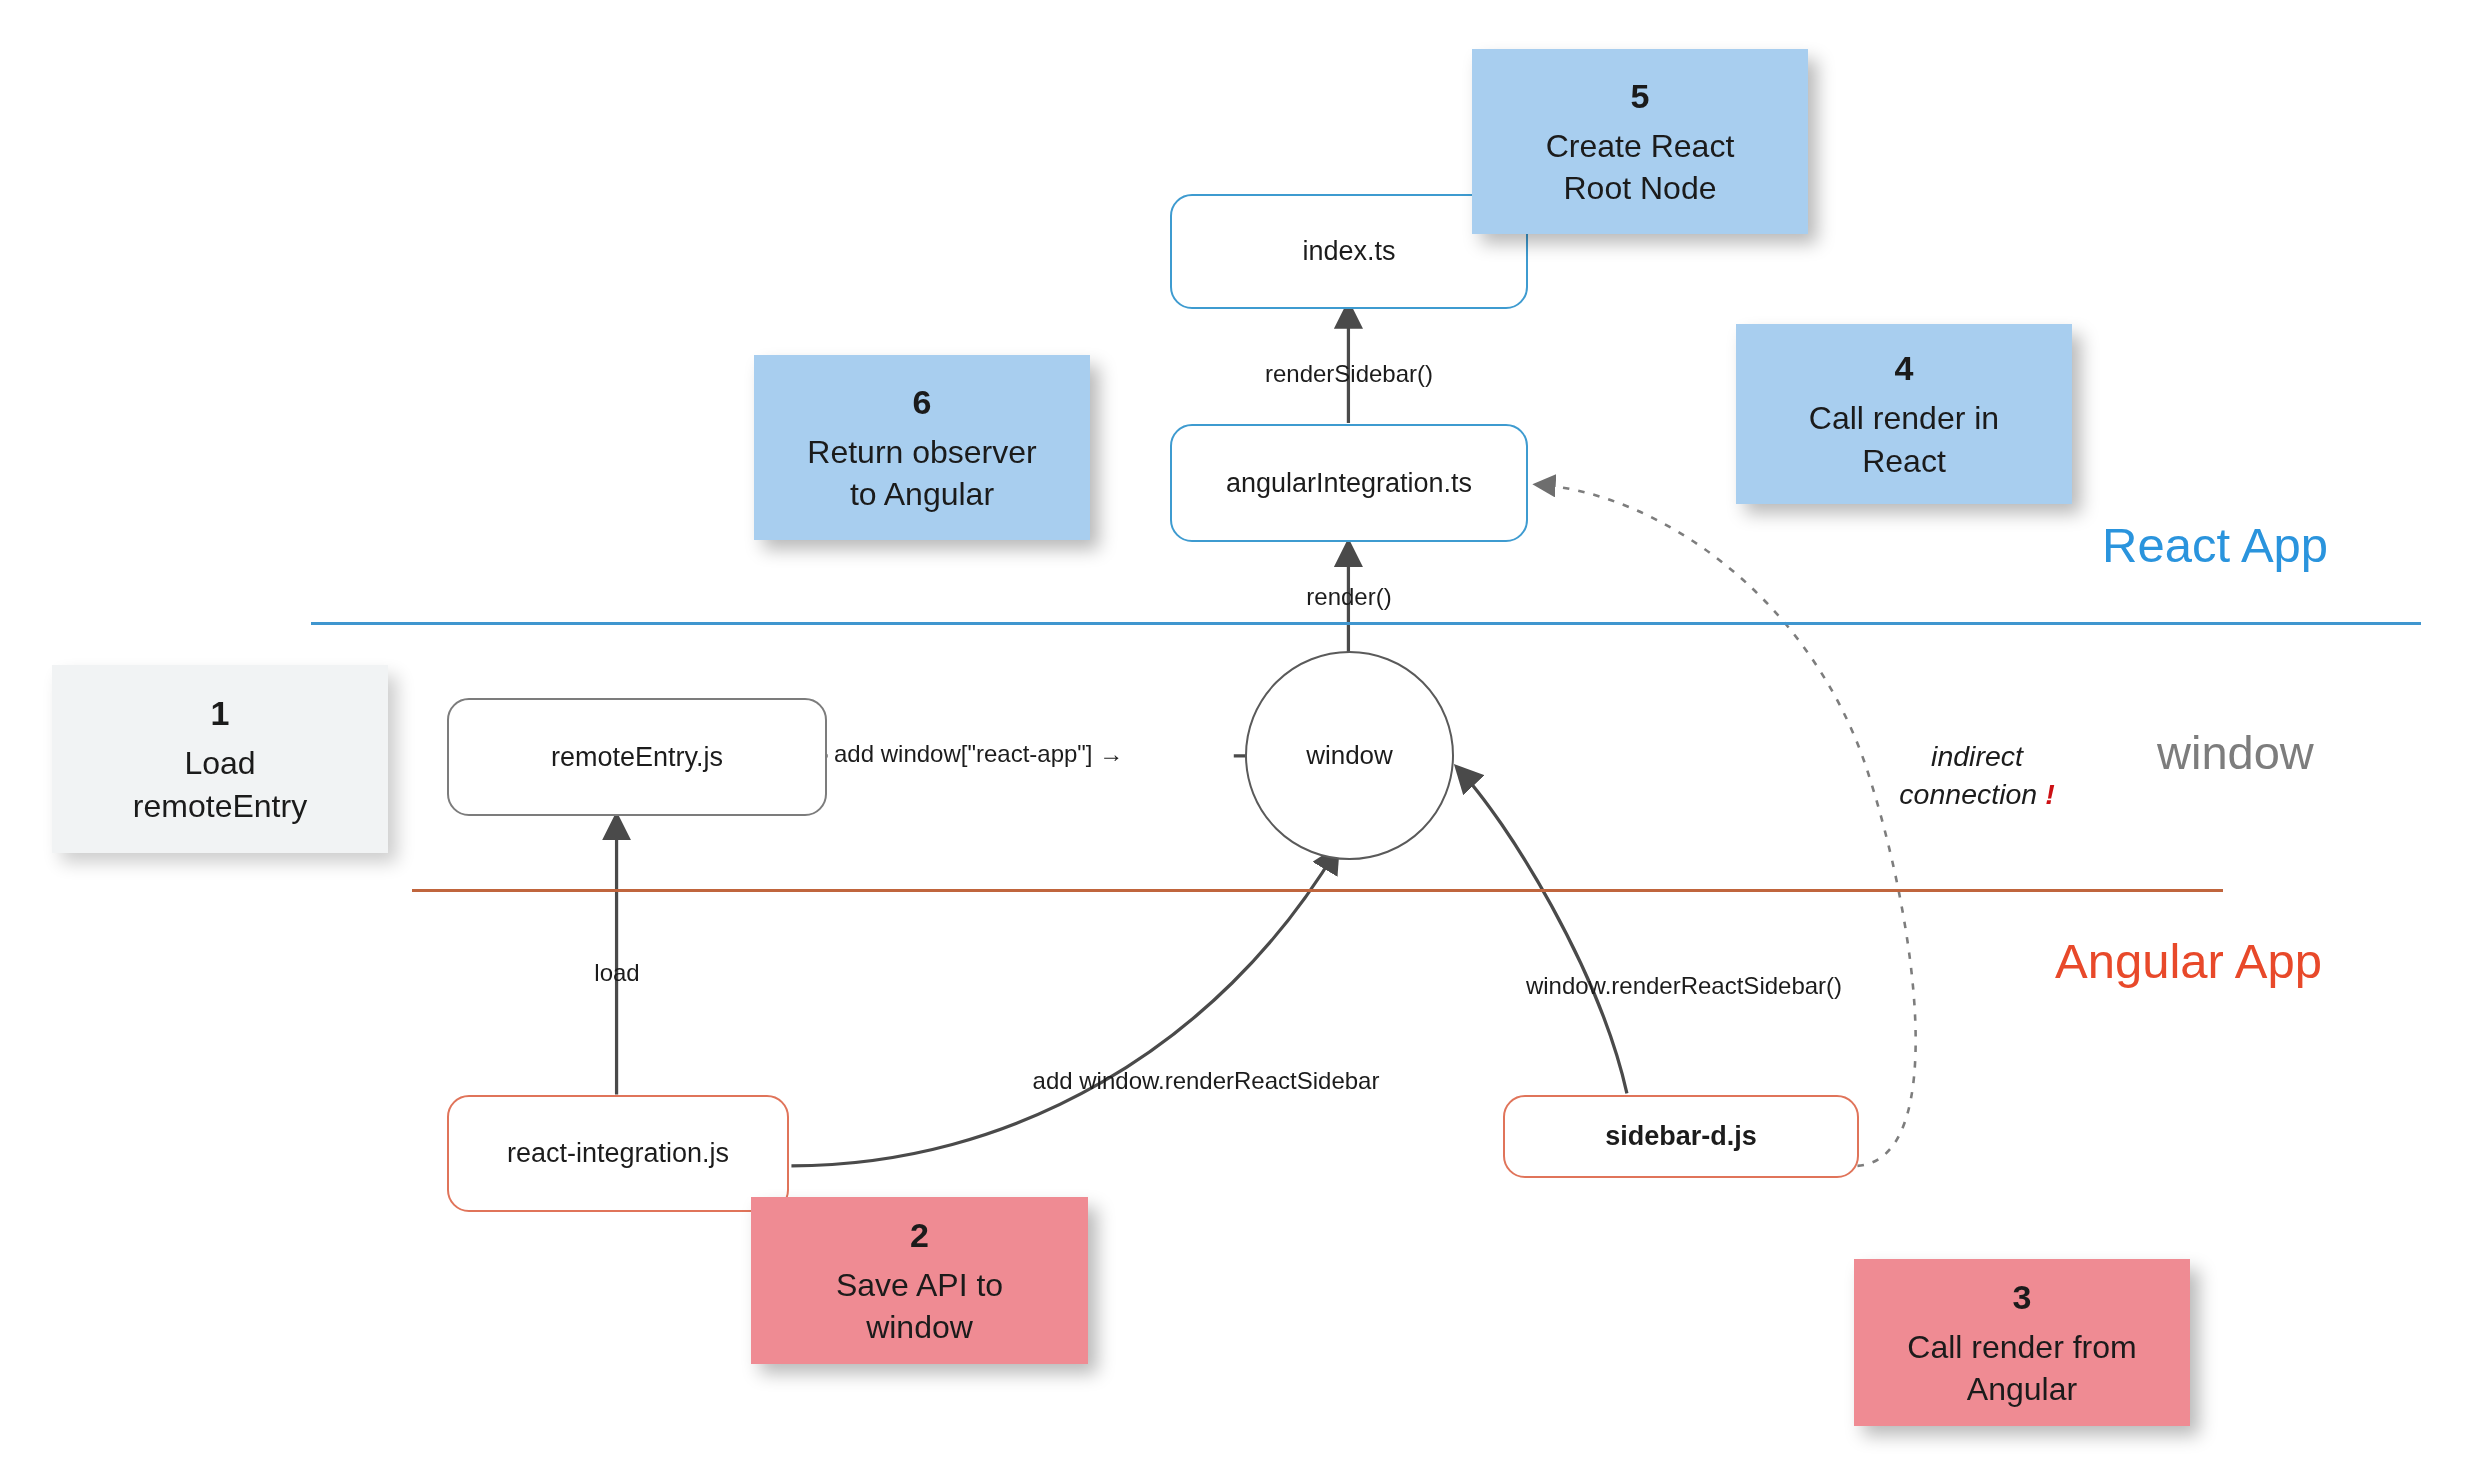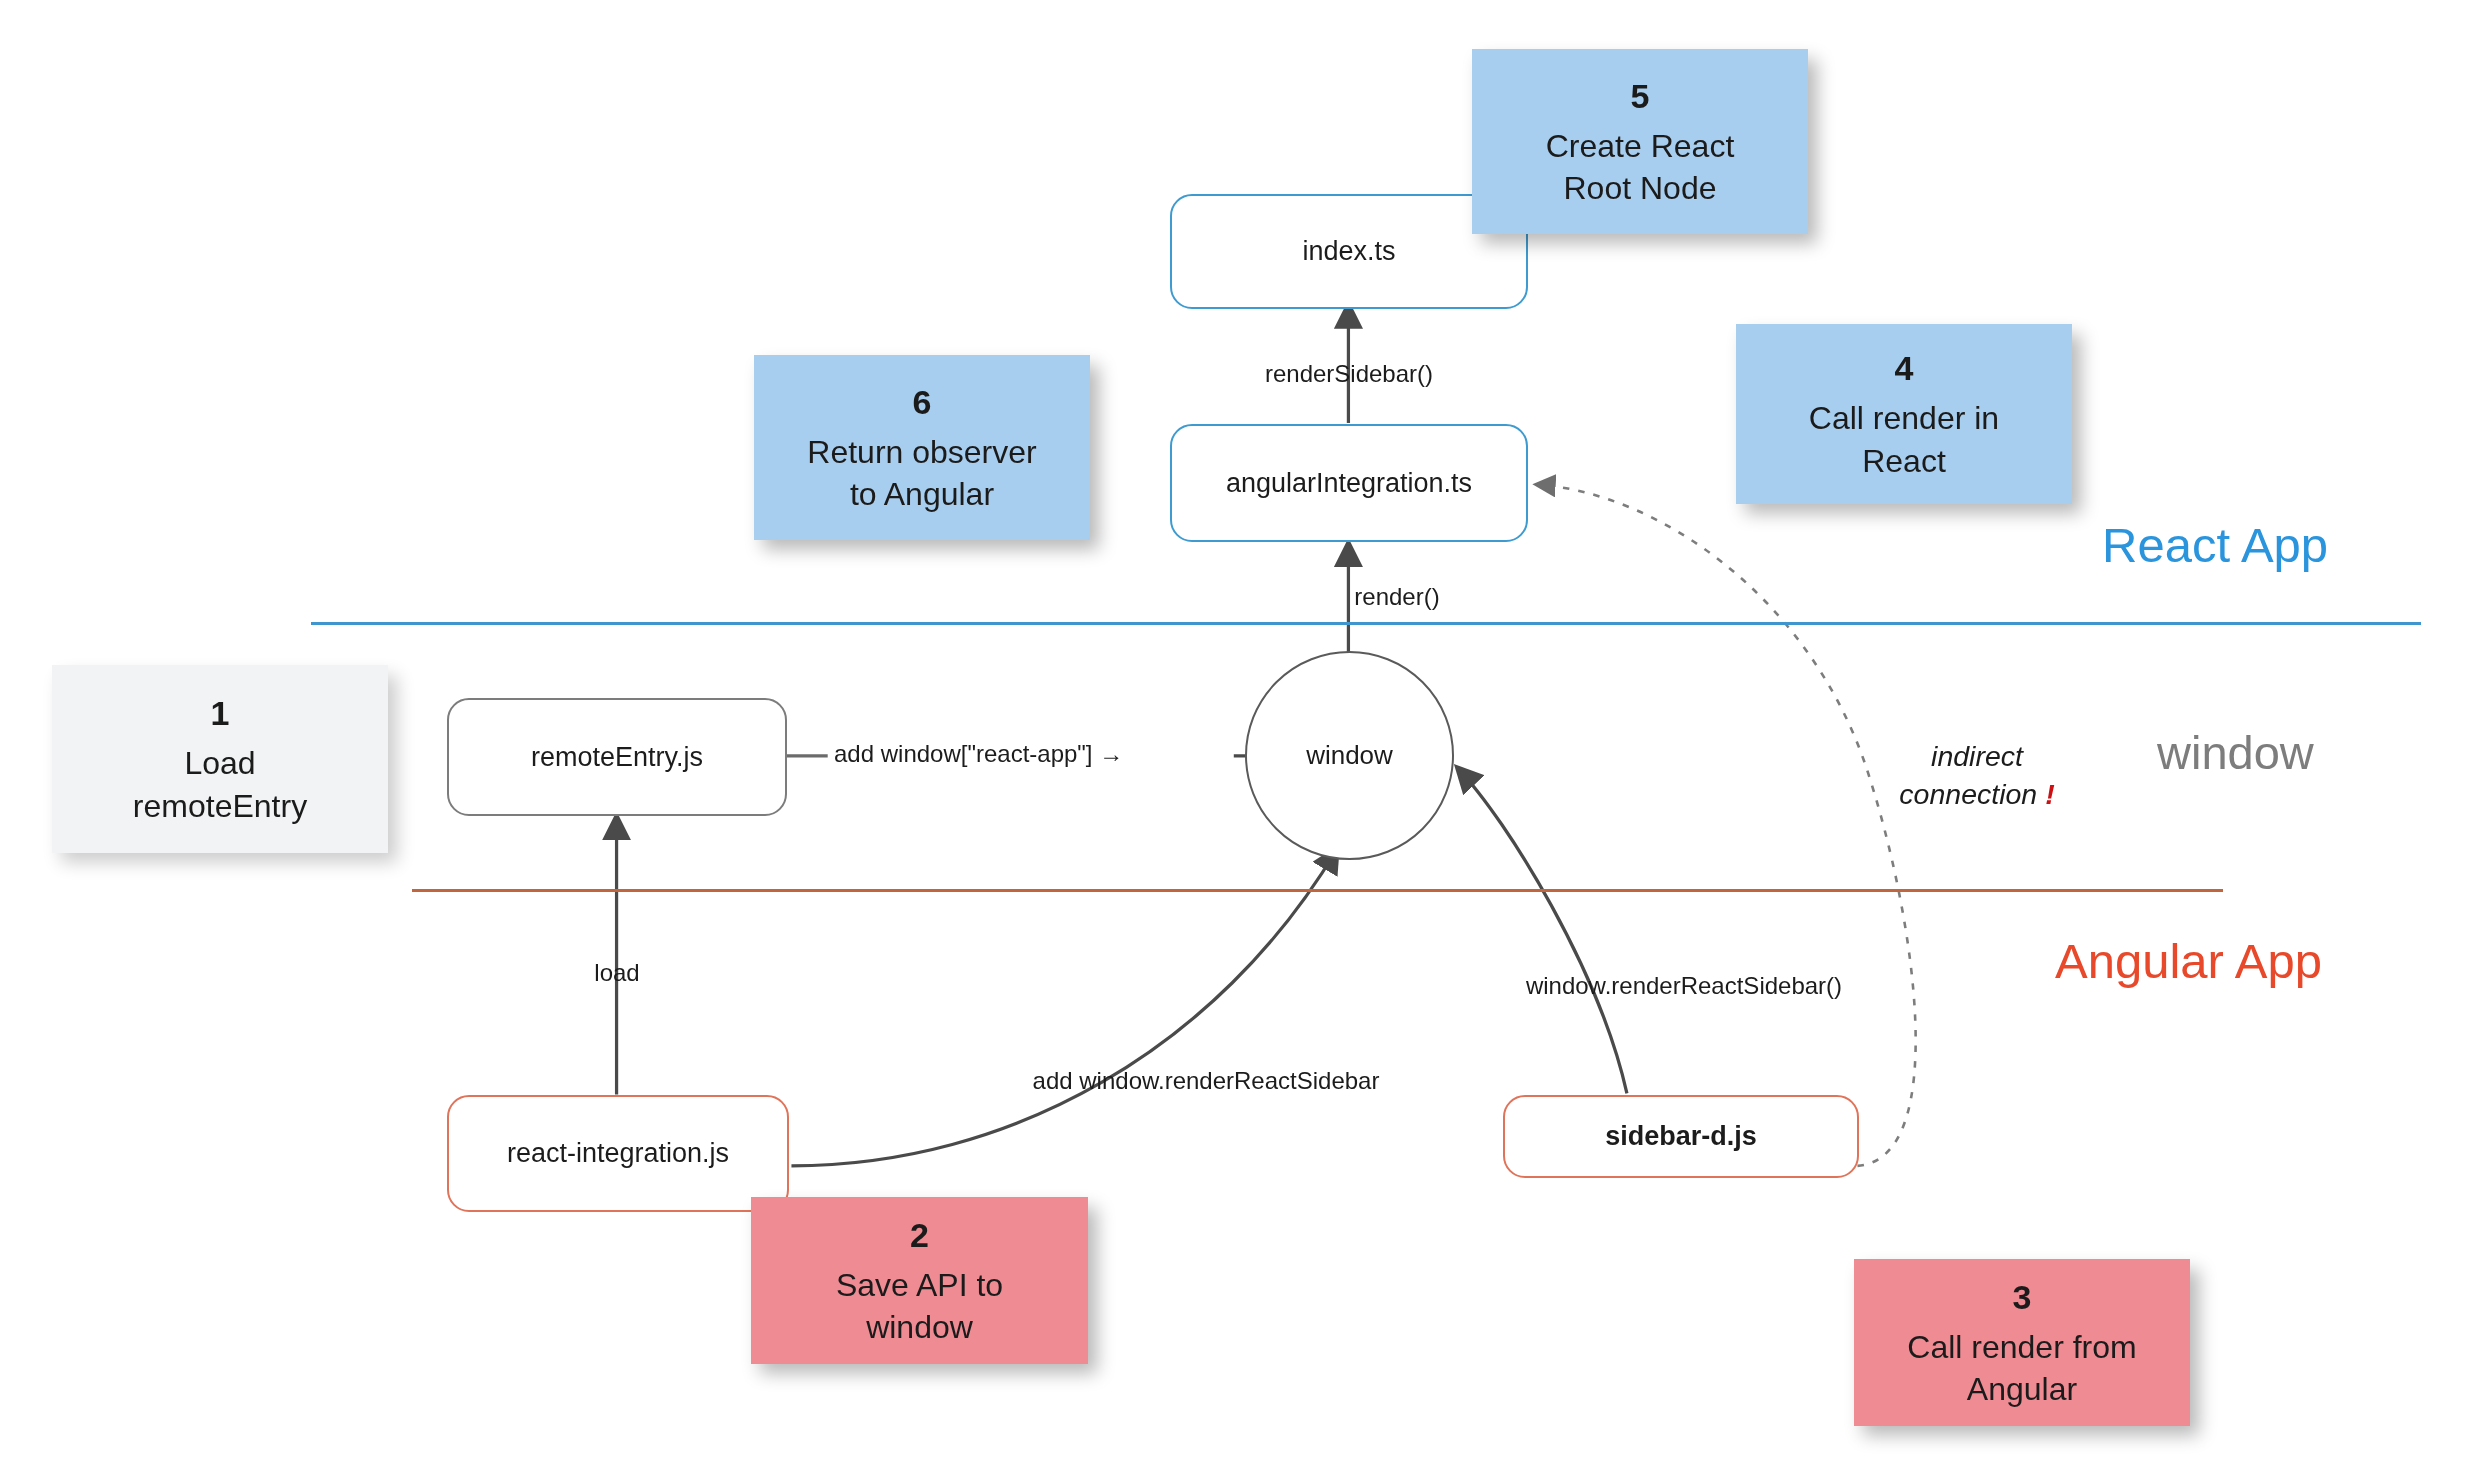--- a/index.html
+++ b/index.html
@@ -169,39 +169,39 @@
   <div class="zone-title angular" style="left:2055px; top:933px;">Angular App</div>
 
   <div class="node blue" style="left:1170px; top:194px; width:358px; height:115px;">
     <span>index.ts</span>
   </div>
 
   <div class="node blue" style="left:1170px; top:424px; width:358px; height:118px;">
     <span>angularIntegration.ts</span>
   </div>
 
-  <div class="node gray" style="left:447px; top:698px; width:340px; height:118px;">
+  <div class="node gray" style="left:447px; top:698px; width:380px; height:118px;">
     <span>remoteEntry.js</span>
   </div>
 
   <div class="circle-node" style="left:1245px; top:651px; width:209px; height:209px;">
     <span>window</span>
   </div>
 
   <div class="node orange" style="left:447px; top:1095px; width:342px; height:117px;">
     <span>react-integration.js</span>
   </div>
 
   <div class="node orange" style="left:1503px; top:1095px; width:356px; height:83px;font-weight:bold;">
     <span>sidebar-d.js</span>
   </div>
 
   <div class="edge-label center" style="left:1349px; top:360px;">renderSidebar()</div>
 
-  <div class="edge-label center" style="left:1349px; top:583px;margin-left:48px;">render()</div>
+  <div class="edge-label center" style="left:1349px; top:583px;">render()</div>
 
   <div class="edge-label" style="left:834px; top:740px;">add window["react-app"] →</div>
 
   <div class="edge-label center" style="left:617px; top:959px;">load</div>
 
   <div class="edge-label center" style="left:1206px; top:1067px;">add window.renderReactSidebar</div>
 
   <div class="edge-label center" style="left:1684px; top:972px;">window.renderReactSidebar()</div>
 
   <div class="edge-label-multi" style="left:1841px; top:737px; width:272px;font-style:italic;">

